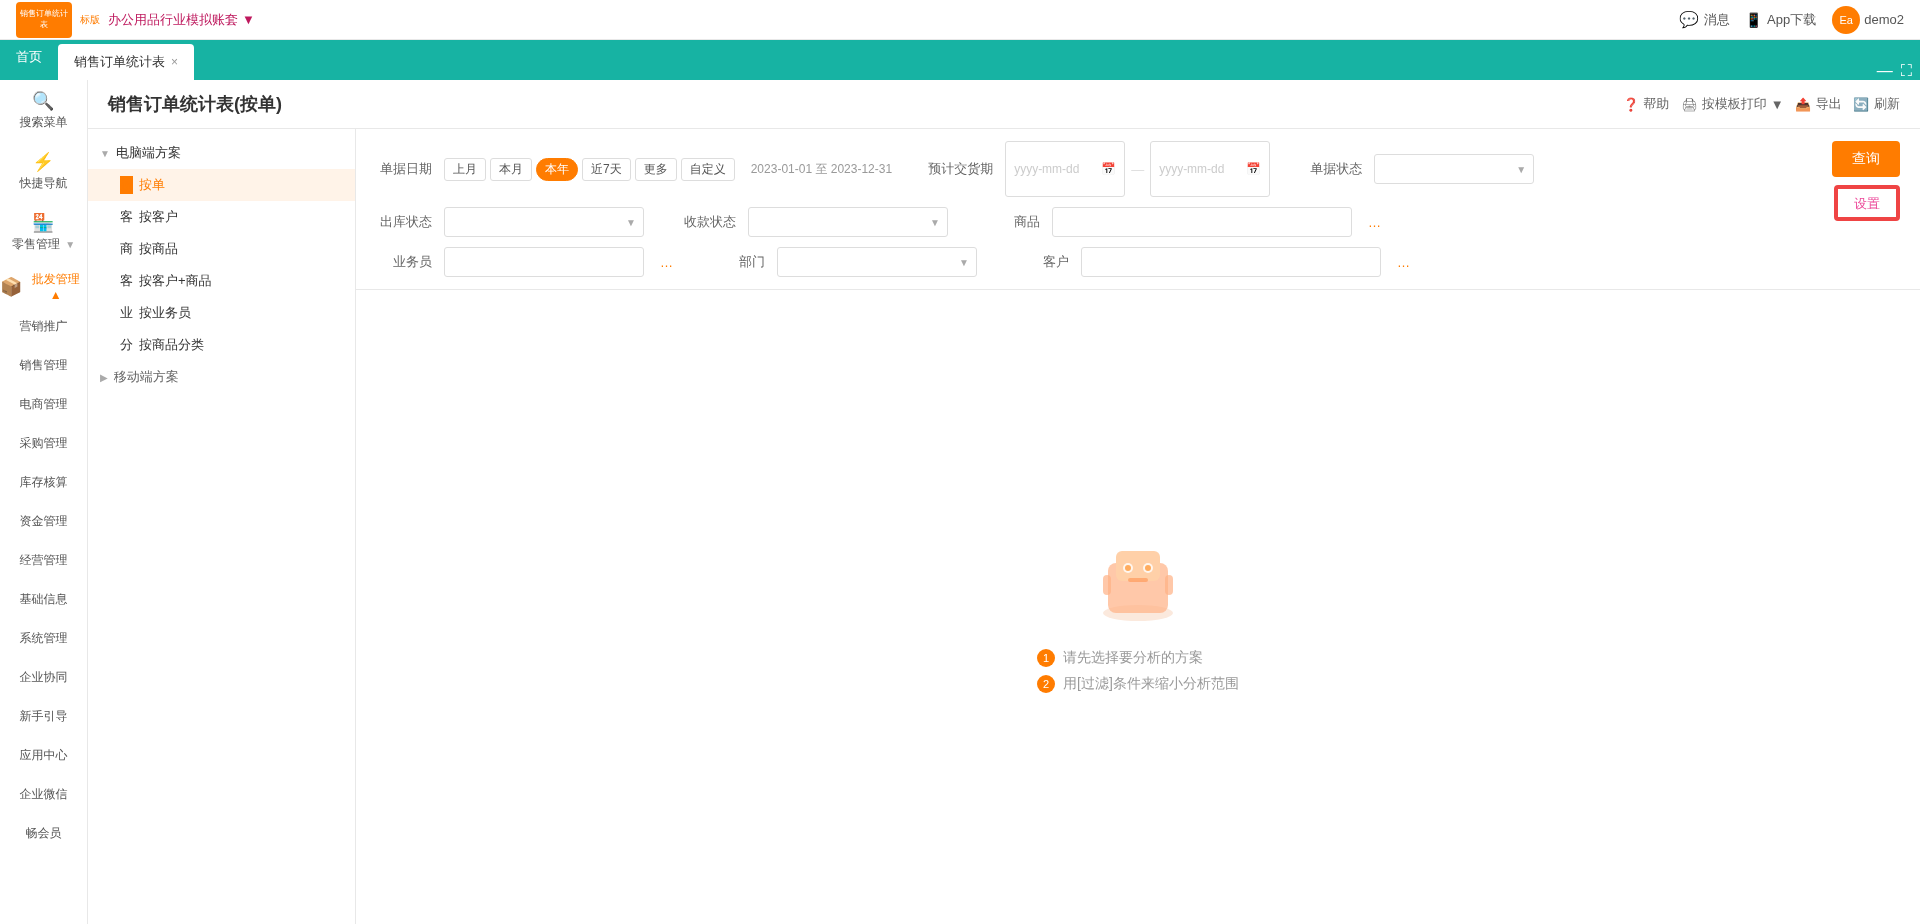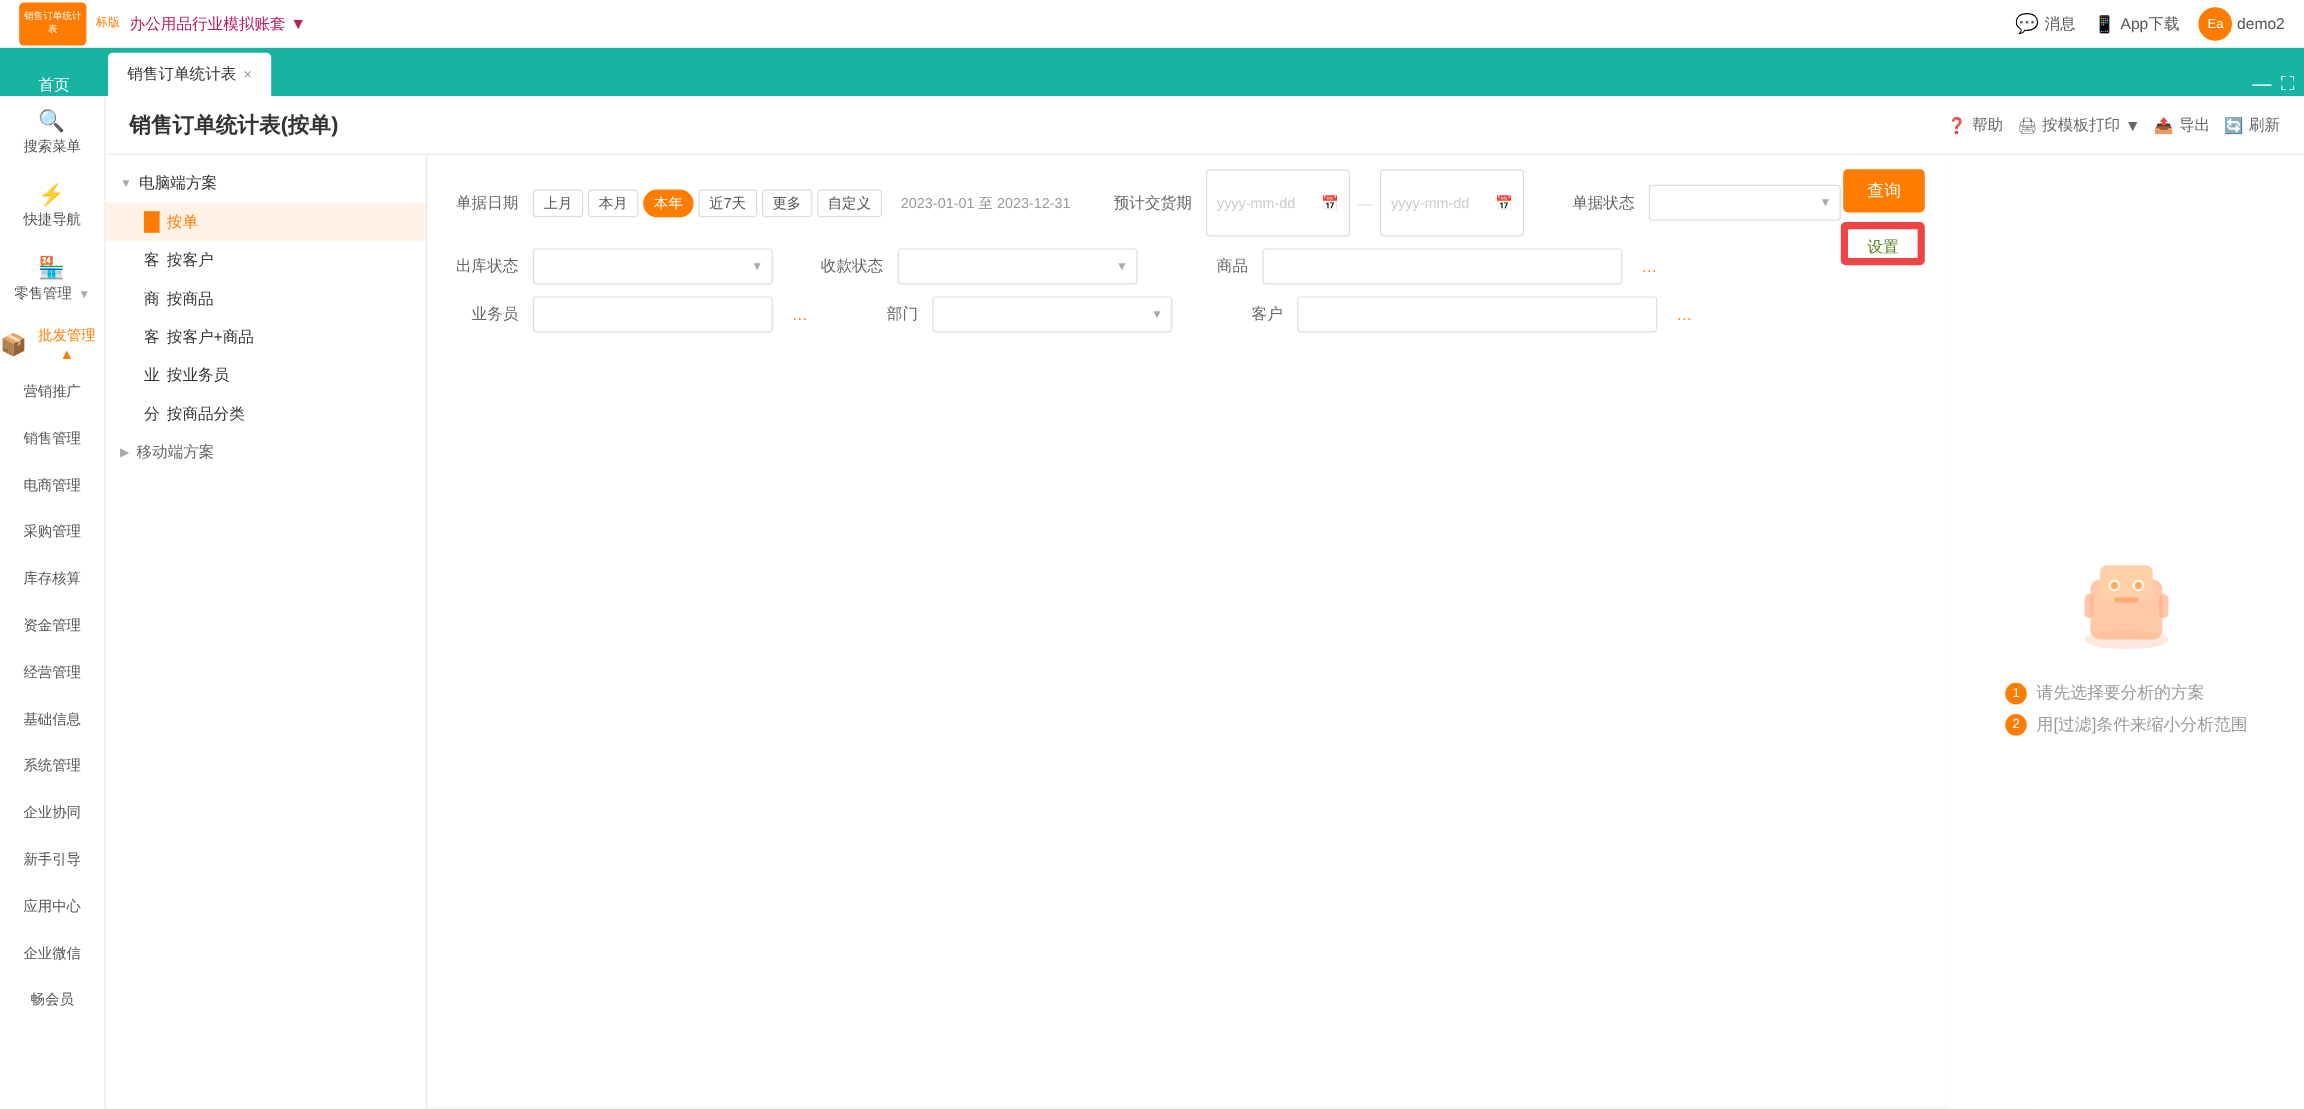--- a/index.html
+++ b/index.html
@@ -10,21 +10,21 @@
     .topbar-left { display: flex; align-items: center; gap: 8px; }
     .logo-box { width: 56px; height: 36px; background: #ff7c00; border-radius: 4px; display: flex; align-items: center; justify-content: center; flex-direction: column; }
     .logo-box .logo-text { color: #fff; font-size: 9px; line-height: 1.2; text-align: center; }
     .company-selector { display: flex; align-items: center; gap: 4px; font-size: 13px; color: #be185d; cursor: pointer; }
     .topbar-right { display: flex; align-items: center; gap: 16px; font-size: 13px; color: #555; }
     .topbar-right-item { display: flex; align-items: center; gap: 4px; cursor: pointer; }
     .avatar { width: 28px; height: 28px; border-radius: 50%; background: #ff7c00; display: flex; align-items: center; justify-content: center; color: #fff; font-size: 11px; }
 
     
     .tabbar { height: 40px; background: #17b3a3; display: flex; align-items: flex-end; padding: 0 0 0 0; flex-shrink: 0; }
-    .tab-home { height: 32px; padding: 0 32px; display: flex; align-items: flex-end; color: #fff; font-size: 13px; cursor: pointer; background: transparent; }
+    .tab-home { height: 32px; padding: 0 16px; display: flex; align-items: flex-start; color: #fff; font-size: 13px; cursor: pointer; background: transparent; }
     .tab-active { background: #fff; color: #333; height: 36px; padding: 0 16px; display: flex; align-items: center; border-radius: 4px 4px 0 0; font-size: 13px; gap: 6px; cursor: pointer; }
     .tab-close { color: #999; cursor: pointer; font-size: 12px; }
     .tabbar-right { margin-left: auto; display: flex; align-items: center; padding-right: 8px; gap: 8px; }
     .tabbar-icon { color: #fff; cursor: pointer; font-size: 16px; }
 
     
     .main { display: flex; flex: 1; overflow: hidden; }
 
     
     .sidebar { width: 88px; background: #fff; border-right: 1px solid #e8e8e8; display: flex; flex-direction: column; overflow-y: auto; flex-shrink: 0; }
@@ -53,41 +53,41 @@
     .icon-btn { width: 20px; height: 20px; border-radius: 50%; border: 1px solid #ddd; display: flex; align-items: center; justify-content: center; cursor: pointer; font-size: 11px; color: #666; }
     .icon-btn.orange { border-color: #ff7c00; color: #ff7c00; }
 
     .tree-section { padding: 8px 0; }
     .tree-item-parent { padding: 7px 12px; display: flex; align-items: center; gap: 6px; cursor: pointer; font-size: 13px; color: #333; font-weight: 500; }
     .sub-tree-item { padding: 7px 12px 7px 32px; display: flex; align-items: center; gap: 6px; cursor: pointer; font-size: 13px; color: #333; }
     .sub-tree-item.selected { background: #fff3e8; color: #ff7c00; }
     .mobile-item { padding: 7px 12px; display: flex; align-items: center; gap: 6px; cursor: pointer; font-size: 13px; color: #666; }
 
     
-    .right-panel { flex: 1; display: flex; flex-direction: row; overflow: hidden; }
+    .right-panel { flex: 1; display: flex; flex-direction: column; overflow: hidden; }
 
     
     .filter-area { background: #fff; padding: 12px 20px; border-bottom: 1px solid #e8e8e8; flex-shrink: 0; }
     .filter-row { display: flex; align-items: center; gap: 12px; margin-bottom: 10px; flex-wrap: wrap; }
     .filter-row:last-child { margin-bottom: 0; }
     .filter-label { font-size: 13px; color: #666; white-space: nowrap; min-width: 56px; text-align: right; }
     .date-shortcuts { display: flex; align-items: center; gap: 4px; }
     .date-btn { padding: 2px 8px; border: 1px solid #ddd; border-radius: 3px; font-size: 12px; color: #555; cursor: pointer; background: #fff; }
     .date-btn.active { background: #ff7c00; color: #fff; border-color: #ff7c00; border-radius: 12px; }
     .date-range-display { font-size: 12px; color: #999; margin-left: 4px; }
     .date-input-group { display: flex; align-items: center; gap: 6px; }
     .date-input { border: 1px solid #ddd; border-radius: 3px; padding: 20px 8px; font-size: 12px; color: #999; width: 120px; display: flex; align-items: center; justify-content: space-between; cursor: pointer; }
     .date-input span { color: #ccc; }
     .filter-select-wrap { position: relative; display: inline-flex; align-items: center; }
     .filter-select-wrap select { border: 1px solid #ddd; border-radius: 3px; padding: 4px 28px 4px 8px; font-size: 13px; color: #555; cursor: pointer; background: #fff; min-width: 160px; appearance: none; height: 30px; outline: none; }
     .filter-select-wrap::after { content: '▼'; position: absolute; right: 8px; font-size: 10px; color: #aaa; pointer-events: none; }
     .filter-input { border: 1px solid #ddd; border-radius: 3px; padding: 4px 8px; font-size: 13px; color: #555; height: 30px; min-width: 160px; outline: none; }
     .filter-dots { color: #ff7c00; cursor: pointer; margin-left: 4px; }
     .search-btn { padding: 6px 20px; background: #ff7c00; color: #fff; border: none; border-radius: 4px; font-size: 14px; cursor: pointer; height: 36px; }
-    .setting-btn { padding: 6px 16px; background: #fff; color: #4d7c0f; border: 6px solid #ef4444; border-radius: 4px; font-size: 13px; cursor: pointer; height: 36px; margin-top: 4px; display: block; }
+    .setting-btn { padding: 6px 16px; background: #fff; color: #ec4899; border: 4px solid #ef4444; border-radius: 4px; font-size: 13px; cursor: pointer; height: 36px; margin-top: 4px; display: block; }
     .search-setting-col { display: flex; flex-direction: column; align-items: flex-end; gap: 4px; margin-left: auto; }
 
     .collapse-bar { text-align: center; padding: 6px 0; cursor: pointer; font-size: 12px; color: #666; background: #f5f5f5; border-top: 1px solid #e8e8e8; }
 
     
     .empty-state { flex: 1; display: flex; flex-direction: column; align-items: center; justify-content: center; background: #fff; }
     .empty-icon { width: 120px; height: 120px; margin-bottom: 16px; }
     .empty-tips { font-size: 14px; color: #999; }
     .empty-tip-item { display: flex; align-items: center; gap: 8px; margin-bottom: 8px; }
     .tip-num { width: 18px; height: 18px; border-radius: 50%; background: #ff7c00; color: #fff; display: flex; align-items: center; justify-content: center; font-size: 11px; flex-shrink: 0; }

